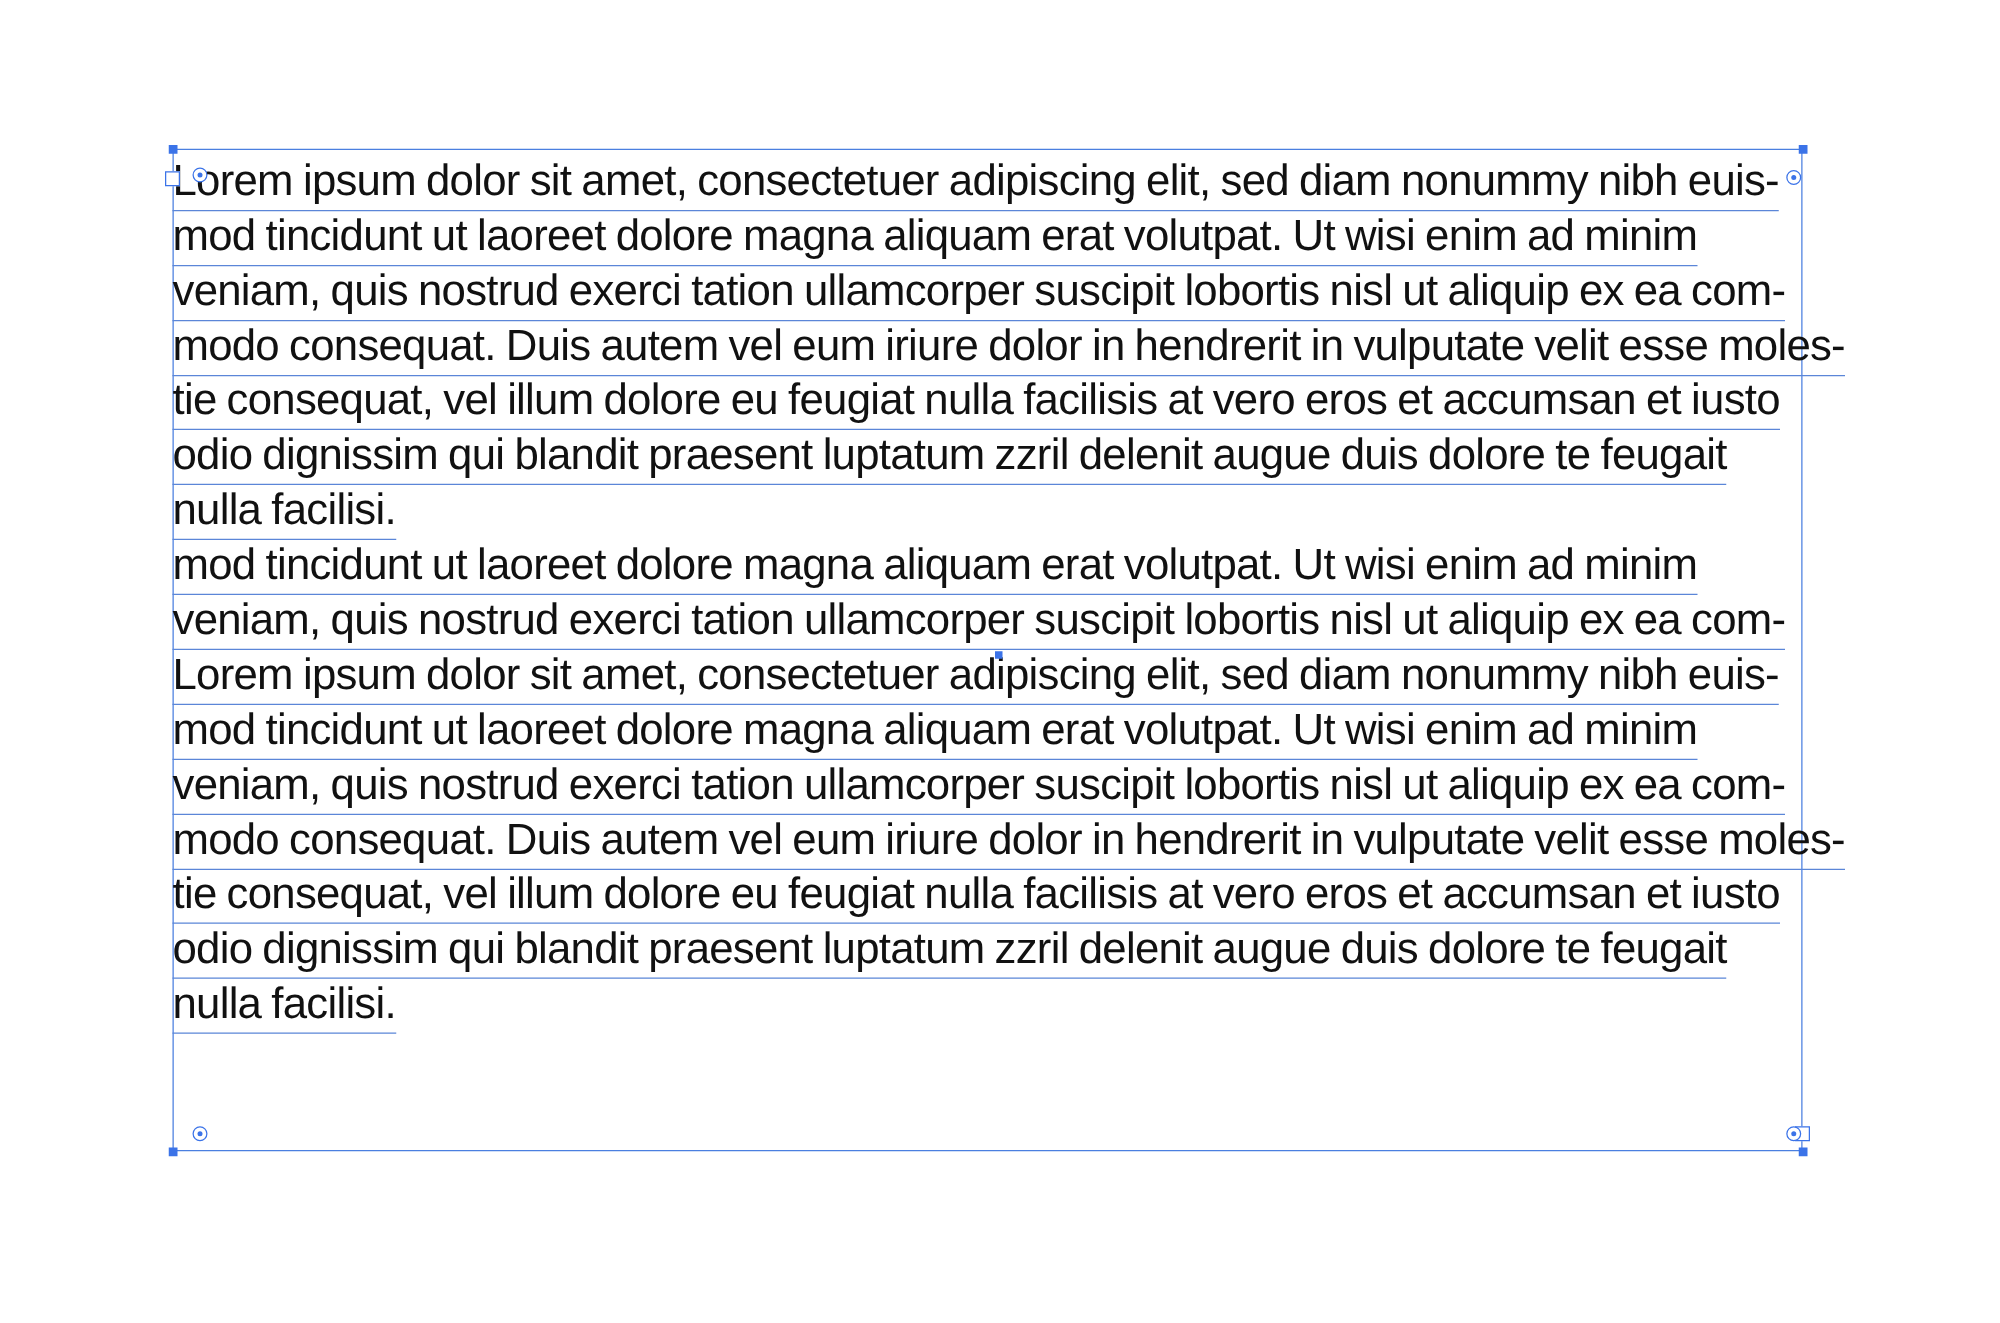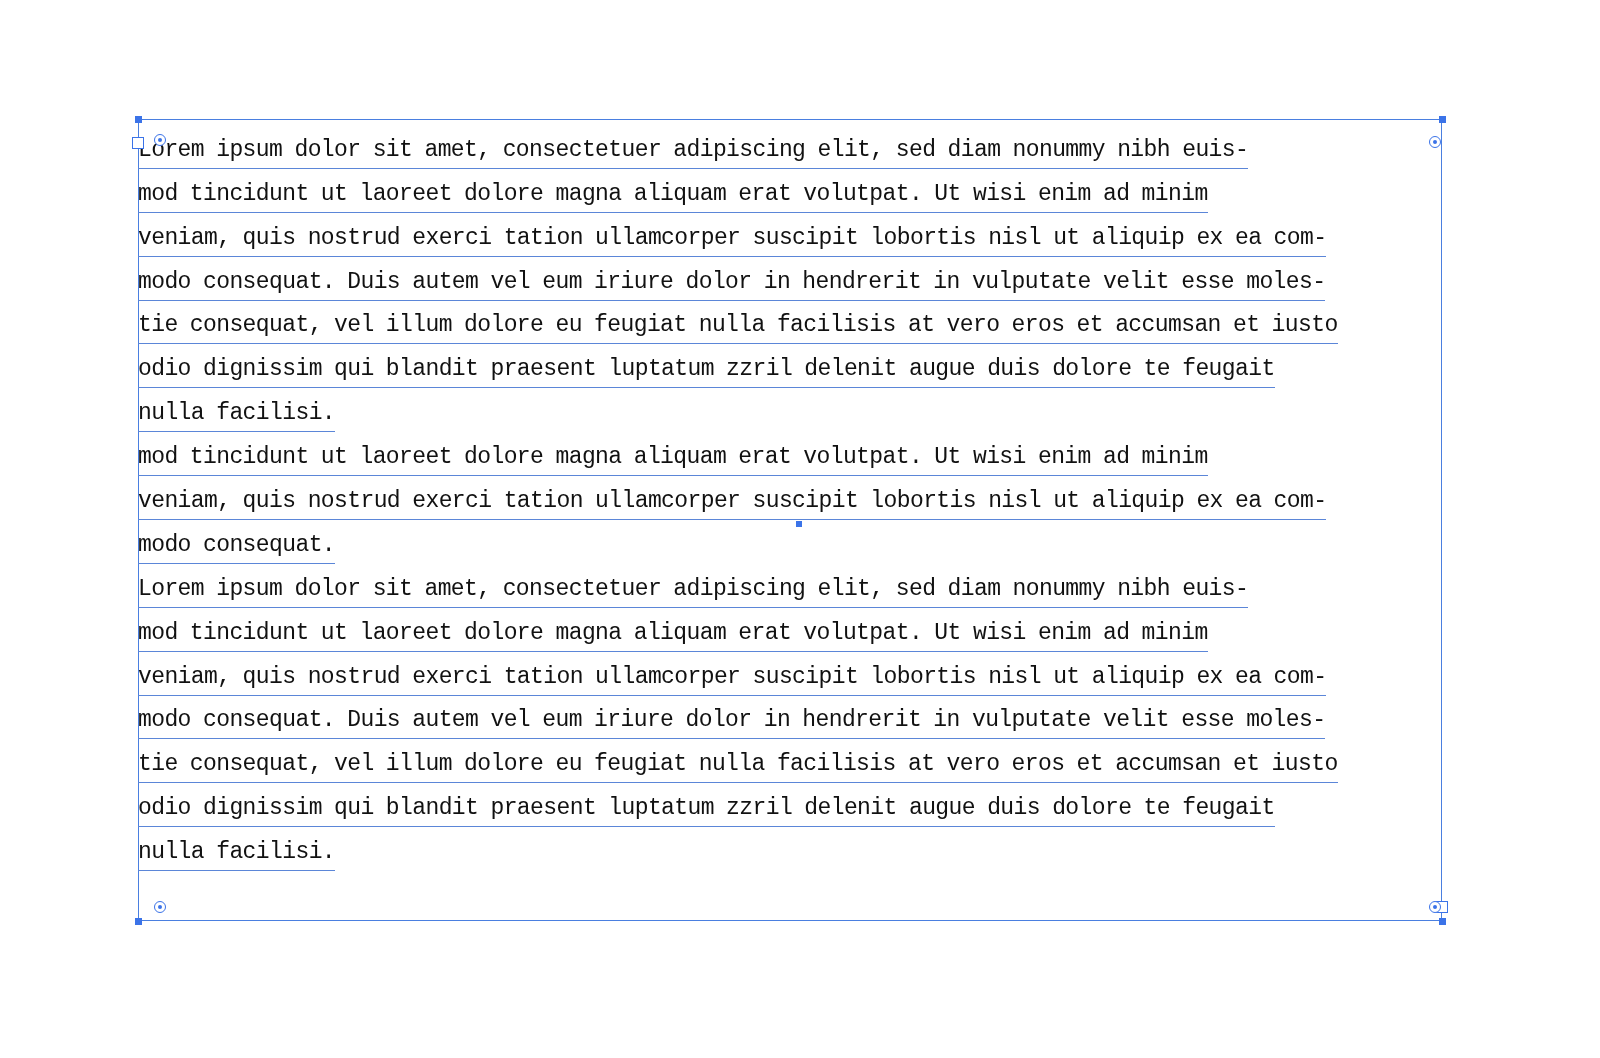--- a/index.html
+++ b/index.html
@@ -23,22 +23,22 @@
       width: 1304px;
       height: 802px;
       border: 1.5px solid #4a7fe0;
       box-sizing: border-box;
     }
     .text-content {
       position: absolute;
       left: 138px;
       top: 119px;
       width: 1330px;
-      font-family: Liberation Mono, monospace;
-      font-size: 23px;
+      font-family: Liberation Sans, sans-serif;
+      font-size: 35px;
       letter-spacing: -0.6px;
       word-spacing: -1px;
       color: #111111;
       text-align: right;
     }
     .line {
       position: relative;
       height: 43.9px;
       white-space: nowrap;
     }
@@ -123,23 +123,20 @@
     <div class="line">
         <span class="line-text">nulla facilisi.</span>
       </div>
 
     <div class="line">
         <span class="line-text">mod tincidunt ut laoreet dolore magna aliquam erat volutpat. Ut wisi enim ad minim</span>
       </div>
     <div class="line">
         <span class="line-text">veniam, quis nostrud exerci tation ullamcorper suscipit lobortis nisl ut aliquip ex ea com-</span>
       </div>
-    <div class="line">
-        <span class="line-text">modo consequat.</span>
-      </div>
 
     <div class="line">
         <span class="line-text">Lorem ipsum dolor sit amet, consectetuer adipiscing elit, sed diam nonummy nibh euis-</span>
       </div>
     <div class="line">
         <span class="line-text">mod tincidunt ut laoreet dolore magna aliquam erat volutpat. Ut wisi enim ad minim</span>
       </div>
     <div class="line">
         <span class="line-text">veniam, quis nostrud exerci tation ullamcorper suscipit lobortis nisl ut aliquip ex ea com-</span>
       </div>

